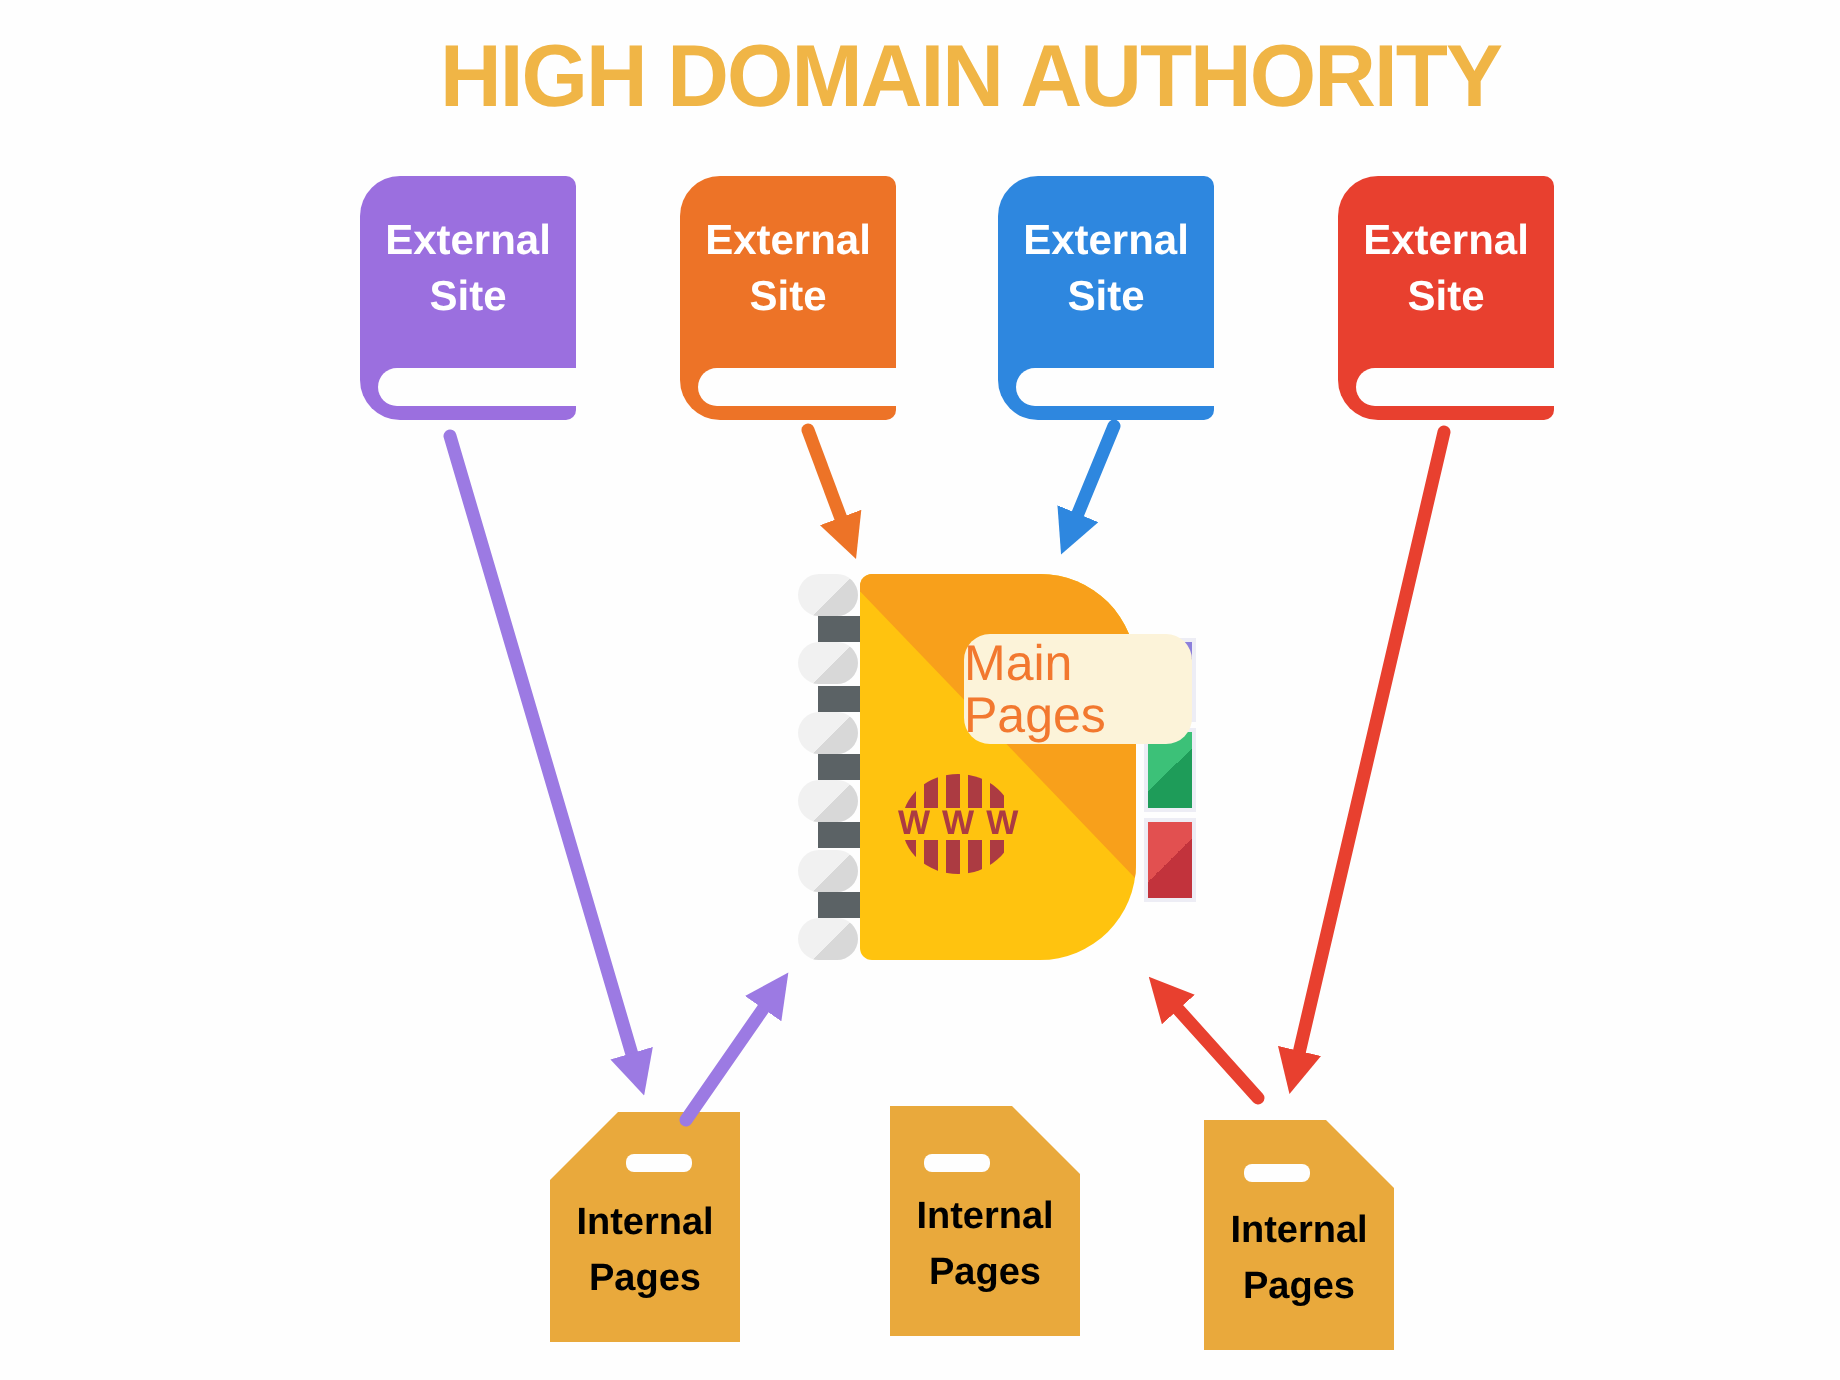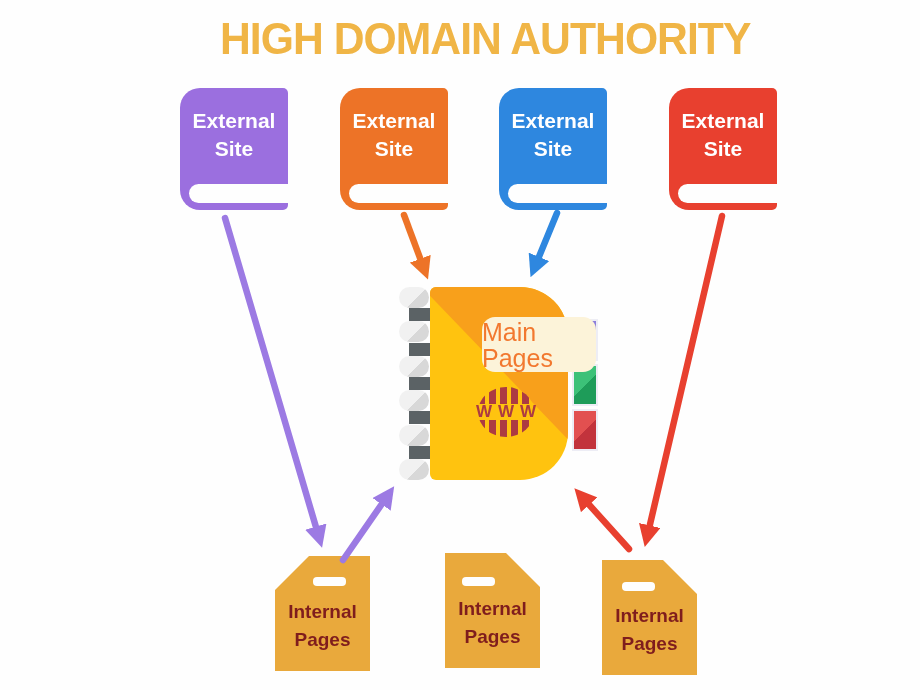--- a/index.html
+++ b/index.html
@@ -49,21 +49,21 @@
     position:absolute; inset:0;
     background:#F8A01B;
     clip-path:polygon(0 0, 100% 0, 100% 79%, 0 4.5%);
   }
   .md-label {
     position:absolute; left:442px; top:317px; width:114px; height:55px;
     background:#FCF3D9; border-radius:13px;
     display:flex; flex-direction:column; align-items:flex-start; justify-content:center;
     color:#F2782F; font-size:25px; line-height:1.04; font-weight:normal;margin-left:40px;
   }
-  .globe { position:absolute; left:478px; top:387px; width:56px; height:50px; }
+  .globe { position:absolute; left:451px; top:387px; width:56px; height:50px; }
   .globe-clip {
     position:absolute; inset:0; border-radius:50%; overflow:hidden;
     display:flex; flex-direction:column;
   }
   .globe-seg {
     height:17px;
     background:repeating-linear-gradient(90deg,#AC3B42 0 7px,#FFC30F 7px 11px);
   }
   .globe-seg.top { border-bottom:0; }
   .globe-mid { height:16px; background:transparent; }
@@ -79,21 +79,21 @@
   }
   .tab.t1 { top:319px; background:linear-gradient(135deg,#8C7FDB 50%,#5F50C5 50%); }
   .tab.t2 { top:364px; background:linear-gradient(135deg,#3CC178 50%,#1E9C59 50%); }
   .tab.t3 { top:409px; background:linear-gradient(135deg,#E25050 50%,#C2333C 50%); }
 
   
   .doc {
     position:absolute; width:95px; height:115px; background:#E9A93C;
     display:flex; flex-direction:column; align-items:center; justify-content:center;
     padding-top:24px;
-    color:#7f1d1d; font-weight:bold; font-size:19px; line-height:1.45; text-align:center;
+    color:#000000; font-weight:bold; font-size:19px; line-height:1.45; text-align:center;
   }
   .doc.fold-left  { clip-path:polygon(34px 0, 100% 0, 100% 100%, 0 100%, 0 34px); }
   .doc.fold-right { clip-path:polygon(0 0, calc(100% - 34px) 0, 100% 34px, 100% 100%, 0 100%); }
   .doc .dash {
     position:absolute; width:33px; height:9px; background:#fefefe; border-radius:4px;
   }
   .doc.d1 { left:275px; top:556px; }
   .doc.d1 .dash { left:38px; top:21px; }
   .doc.d2 { left:445px; top:553px; }
   .doc.d2 .dash { left:17px; top:24px; }

